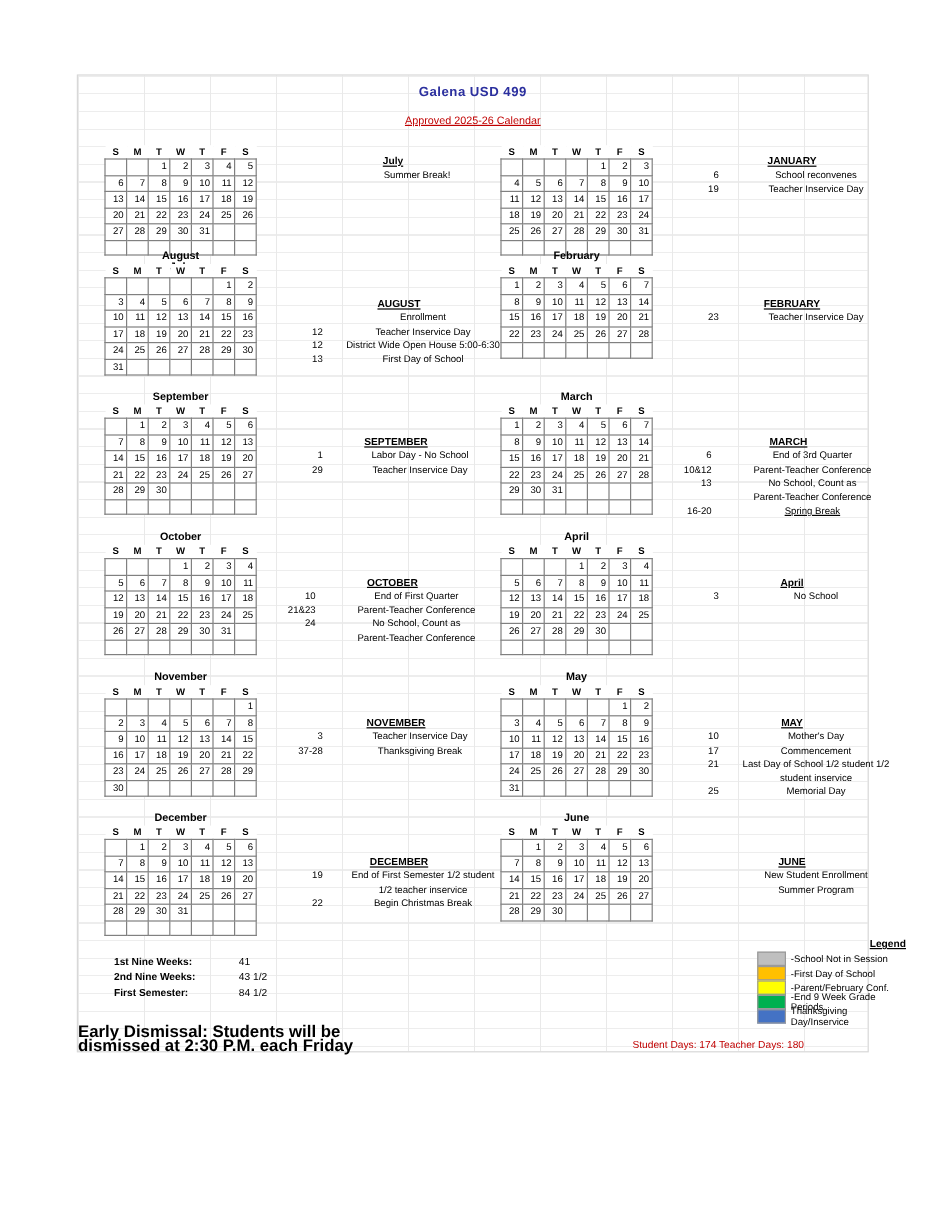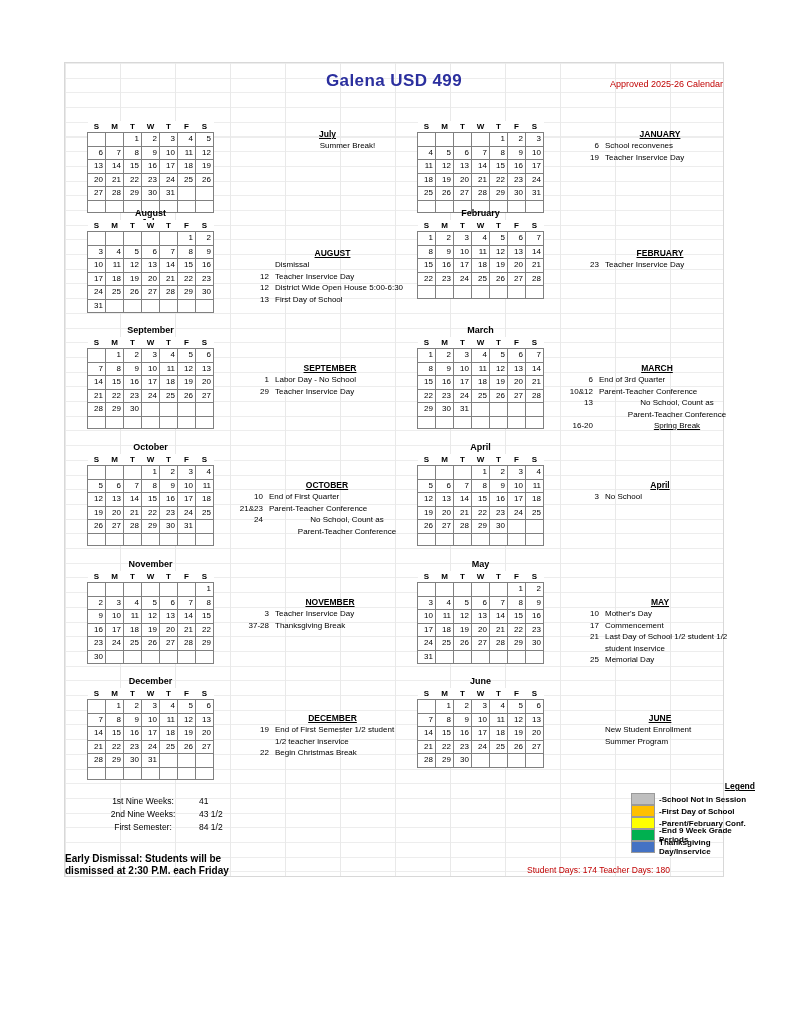--- a/index.html
+++ b/index.html
@@ -19,29 +19,30 @@
     background-color:#ffffff;
     background-image:
       repeating-linear-gradient(to right, #e9e9e9 0 1px, transparent 1px 55px),
       repeating-linear-gradient(to bottom, #ededed 0 1px, transparent 1px 14.7px);
     border:1px solid #d8d8d8;
     box-sizing:border-box;
   }
   .title{
     position:absolute;left:0;right:0;top:8px;
     text-align:center;
-    font-size:17px;font-weight:bold;
+    font-size:11px;font-weight:bold;
     color:#2b2f9e;
     letter-spacing:.4px;
   }
   .subtitle{
-    position:absolute;left:0;right:0;top:16px;
-    text-align:right;
+    position:absolute;left:0;right:0;top:32px;
+    text-align:center;
     font-size:9px;
     color:#c00000;
+    text-decoration:underline;
   }
 
   
   .mb{position:absolute;}
   .mcap{
     text-align:center;font-size:9px;font-weight:bold;
     height:14px;line-height:14px;
   }
   table.cal{
     border-collapse:collapse;
@@ -75,41 +76,41 @@
   
   .notes{position:absolute;font-size:8px;}
   .notes .nh{
     text-align:center;font-weight:bold;font-size:8.5px;
     text-decoration:underline;
     margin-bottom:1px;
     white-space:nowrap;
   }
   .nrow{display:flex;align-items:flex-start;line-height:11.5px;}
   .nd{width:34px;text-align:right;padding-right:6px;flex:none;font-size:8px;}
-  .nt{flex:1;font-size:8px;}
+  .nt{flex:1;font-size:8px;text-align:center;}
   .nt.ctr{text-align:center;}
   .nt.ul{text-decoration:underline;text-align:center;}
 
   
   .sumblk{position:absolute;font-size:8.5px;}
   .srow{display:flex;line-height:13px;white-space:nowrap;}
-  .slab{font-weight:normal;text-align:center;width:96px;padding-right:8px;}
+  .slab{font-weight:bold;text-align:left;width:96px;padding-right:8px;}
   .sval{}
 
   
   .legend{position:absolute;}
   .lgh{
     font-size:8.5px;font-weight:bold;text-decoration:underline;
     text-align:right;width:124px;margin-bottom:2px;
   }
   .lrow{display:flex;align-items:center;height:12px;}
   .sw{width:24px;height:12px;border:1px solid #9a9a9a;flex:none;box-sizing:border-box;}
-  .ltxt{font-size:8px;padding-left:4px;font-weight:bold;}
-
-  .footnote{position:absolute;font-size:10px;font-weight:bold;line-height:12px;}
+  .ltxt{font-size:8px;padding-left:4px;}
+
+  .footnote{position:absolute;font-size:14px;font-weight:bold;line-height:12px;}
   .redfoot{position:absolute;font-size:8.5px;color:#c00000;white-space:nowrap;}
 </style>
 </head>
 <body>
 
 <div class="sheet">
 
   <div class="title">Galena   USD 499</div>
   <div class="subtitle">Approved 2025-26 Calendar</div>
 
@@ -965,21 +966,21 @@
         <div class="nh">July</div>
         <div class="nrow">
           <div class="nd"></div>
           <div class="nt ctr">Summer Break!</div>
         </div>
       </div>
       <div class="notes" style="left: 170px; top: 185px; width: 195px;">
         <div class="nh">AUGUST</div>
         <div class="nrow">
           <div class="nd"></div>
-          <div class="nt">Dismissal</div>
+          <div class="nt">Enrollment</div>
         </div>
         <div class="nrow">
           <div class="nd">12</div>
           <div class="nt">Teacher Inservice Day</div>
         </div>
         <div class="nrow">
           <div class="nd">12</div>
           <div class="nt">District Wide Open House 5:00-6:30</div>
         </div>
         <div class="nrow">

